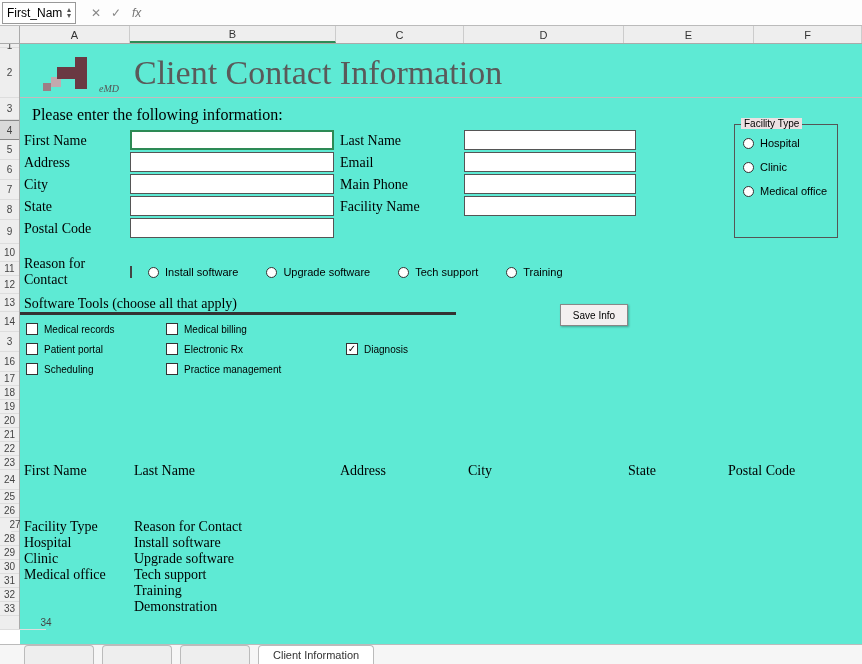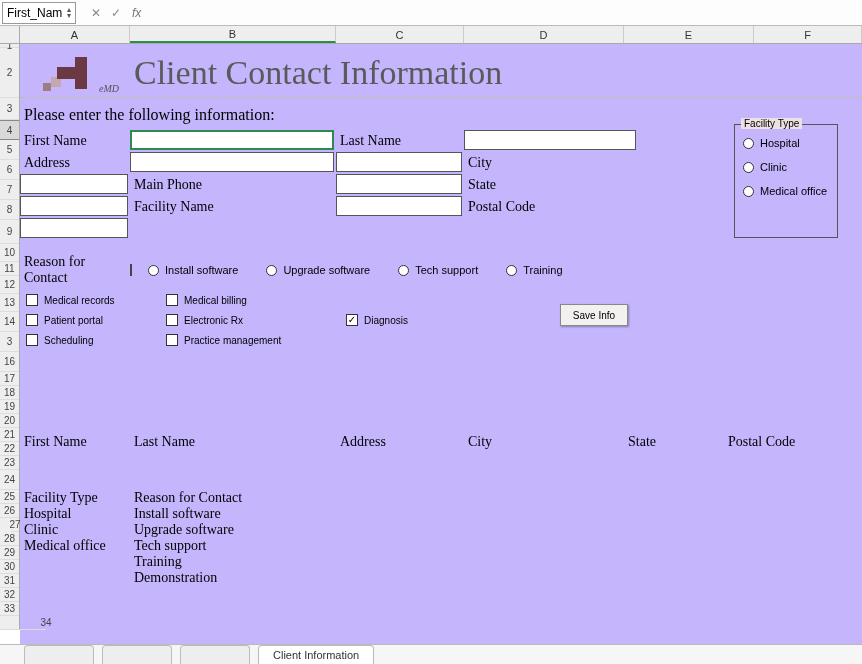--- a/index.html
+++ b/index.html
@@ -23,34 +23,34 @@
   .ch { border-right:1px solid #ccc; display:flex; align-items:center; justify-content:center; }
   .colA{width:110px} .colB{width:206px} .colC{width:128px} .colD{width:160px} .colE{width:130px} .colF{width:108px}
   .colB.hdr { border-bottom: 2px solid #2d8a55; }
 
   
   .rowhdr { position:absolute; top:18px; left:0; width:20px; background:#eee; border-right:1px solid #aaa; font:10px Arial,sans-serif; color:#444; z-index:4; }
   .rh { display:flex; align-items:center; justify-content:center; border-bottom:1px solid #ddd; box-sizing:border-box;}
   .rh.sel { background:#d9d9d9; border-top:1px solid #888; border-bottom:1px solid #888;}
 
   
-  .sheet { position:absolute; left:20px; top:18px; right:0; bottom:0; background:#c4b5fd; }
+  .sheet { position:absolute; left:20px; top:18px; right:0; bottom:0; background:#5eead4; }
 
   
   .titlebar { height:50px; border-bottom:1px solid #c8b9bc; display:flex; align-items:center; }
   .logo { width:110px; display:flex; justify-content:center; align-items:flex-end; padding-left:4px; }
   .logo .cross { position:relative; width:40px; height:40px; }
   .logo .h { position:absolute; left:0; top:14px; width:30px; height:12px; background:#6a3943;}
   .logo .v { position:absolute; left:18px; top:4px; width:12px; height:32px; background:#6a3943;}
   .logo .sq1{ position:absolute; left:-6px; top:24px; width:10px; height:10px; background:#c3a9ae;}
   .logo .sq2{ position:absolute; left:-14px; top:30px; width:8px; height:8px; background:#9e7e85;}
   .logo .emd { position:absolute; right:-22px; bottom:-1px; font:italic 10px Georgia,serif; color:#555;}
   .title { font: 34px Georgia, "Times New Roman", serif; color:#5a5a5a; padding-left:4px;}
 
-  .prompt { font: 16px Georgia, serif; padding: 8px 0 6px 4px; }
+  .prompt { font: 16px Georgia, serif; padding: 8px 0 6px 4px; margin-left: 8px; }
 
   
   .formrows { display:grid; grid-template-columns: 110px 206px 128px 174px; }
   .lbl { font:14px Georgia,serif; padding:3px 2px 3px 4px; }
   .inbox, .inbox-sel { height:20px; background:#fff; border:1px solid #555; margin:0 2px 0 0;}
   .inbox-sel { border:2px solid #2d8a55; }
 
   .facbox { position:absolute; right:24px; top:80px; width:104px; height:114px; border:1px solid #555; font:11px Arial,sans-serif; }
   .facbox .legend { position:absolute; top:-7px; left:6px; background:#ece0e2; padding:0 3px; font-size:10px;}
   .facbox label { display:flex; align-items:center; gap:6px; margin:12px 8px;}
@@ -160,20 +160,21 @@
     <div class="prompt">Please enter the following information:</div>
 
     <div class="formrows">
       <div class="lbl">First Name</div>
       <div class="inbox-sel"></div>
       <div class="lbl">Last Name</div>
       <div class="inbox"></div>
 
       <div class="lbl">Address</div>
       <div class="inbox"></div>
+      <div class="lbl">Email</div>
       <div class="inbox"></div>
 
       <div class="lbl">City</div>
       <div class="inbox"></div>
       <div class="lbl">Main Phone</div>
       <div class="inbox"></div>
 
       <div class="lbl">State</div>
       <div class="inbox"></div>
       <div class="lbl">Facility Name</div>
@@ -216,20 +217,21 @@
             <span class="radio"></span>
             <span>Tech support</span>
           </div>
         <div class="opt">
             <span class="radio"></span>
             <span>Training</span>
           </div>
       </div>
     </div>
 
+    <div class="toolshdr">Software Tools (choose all that apply)</div>
     <div class="toolgrid" id="toolgrid">
         <div class="opt">
           <span class="chk"></span>
           <span>Medical records</span>
         </div>
         <div class="opt">
           <span class="chk"></span>
           <span>Medical billing</span>
         </div>
         <div></div>

